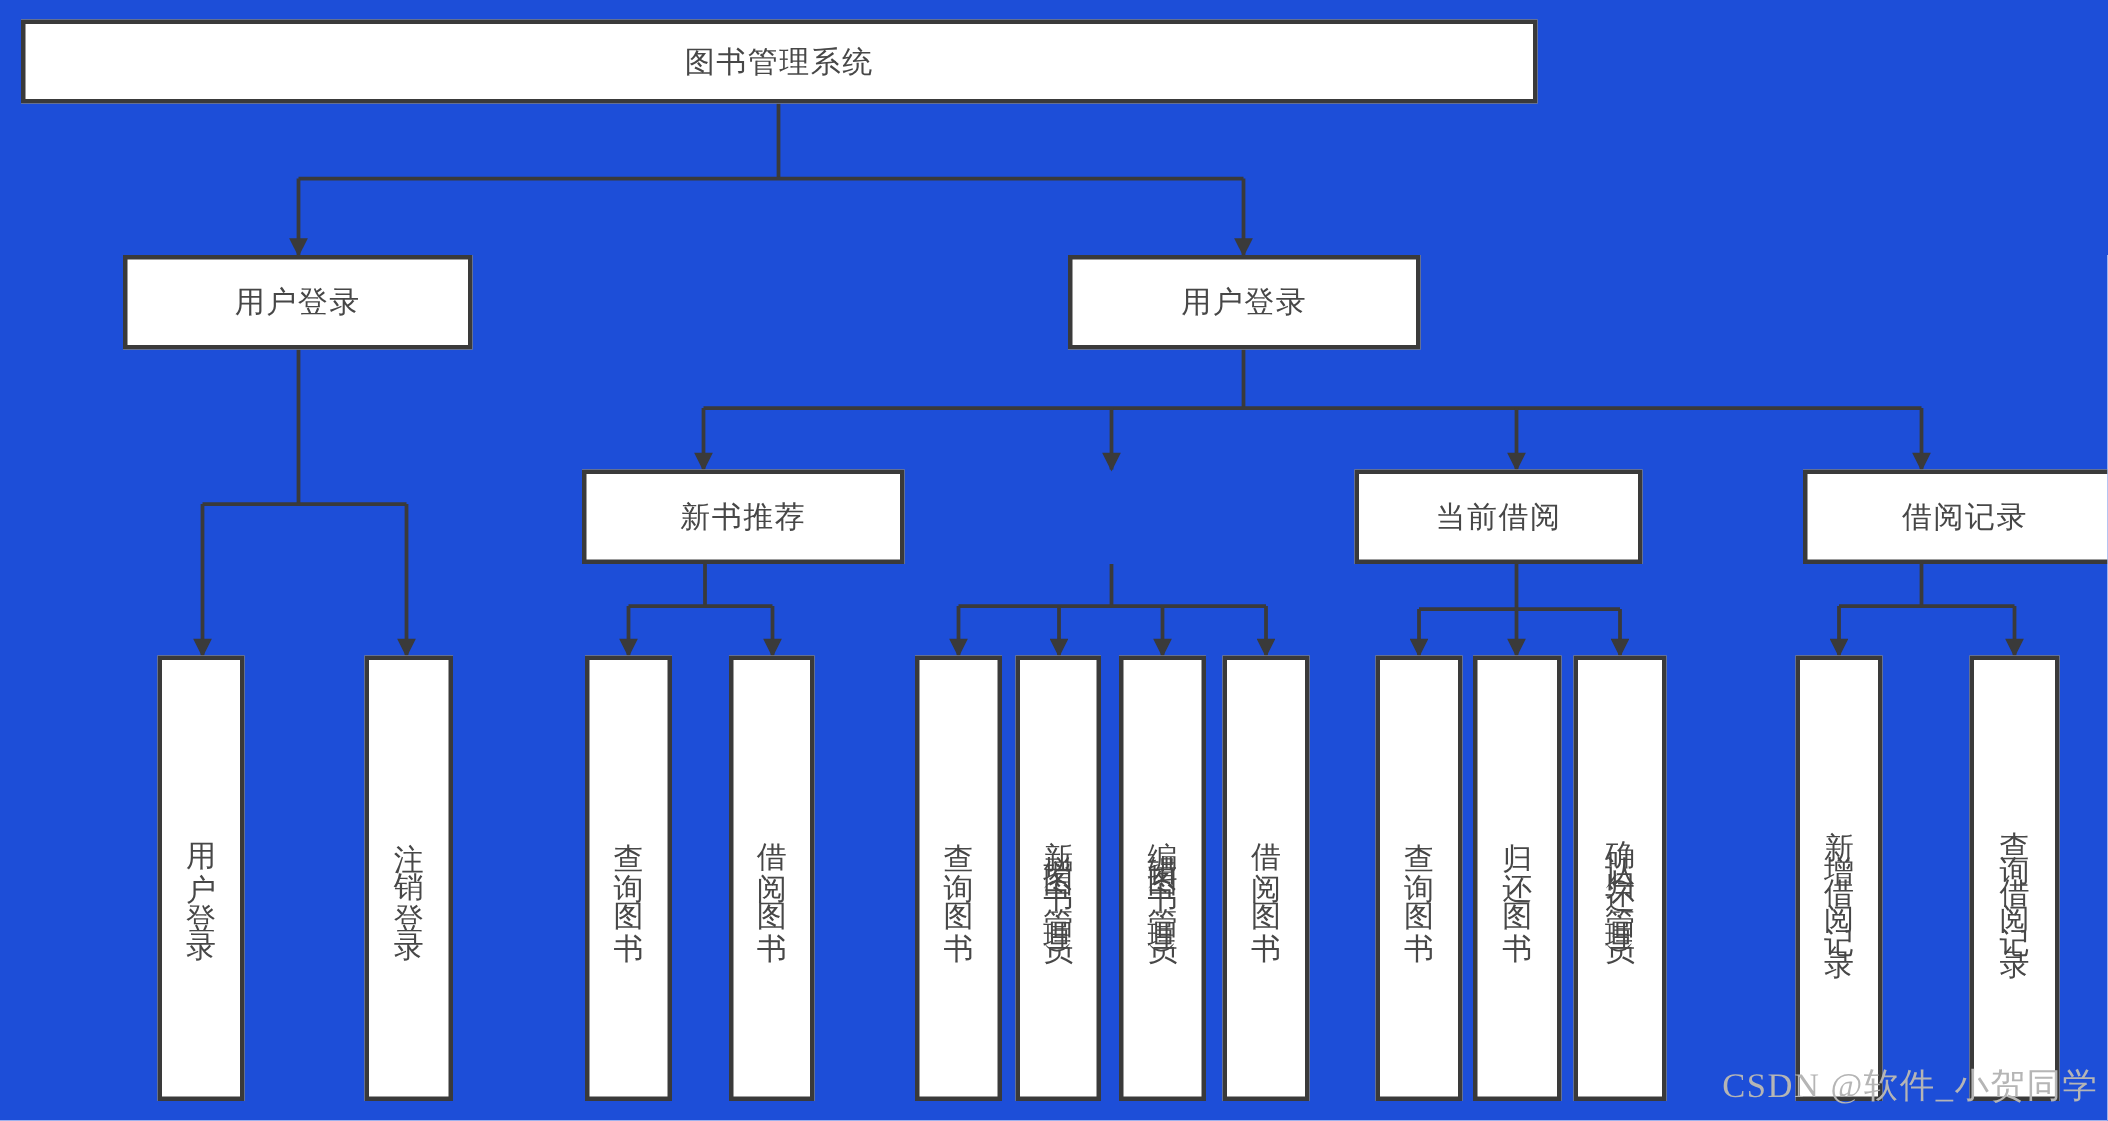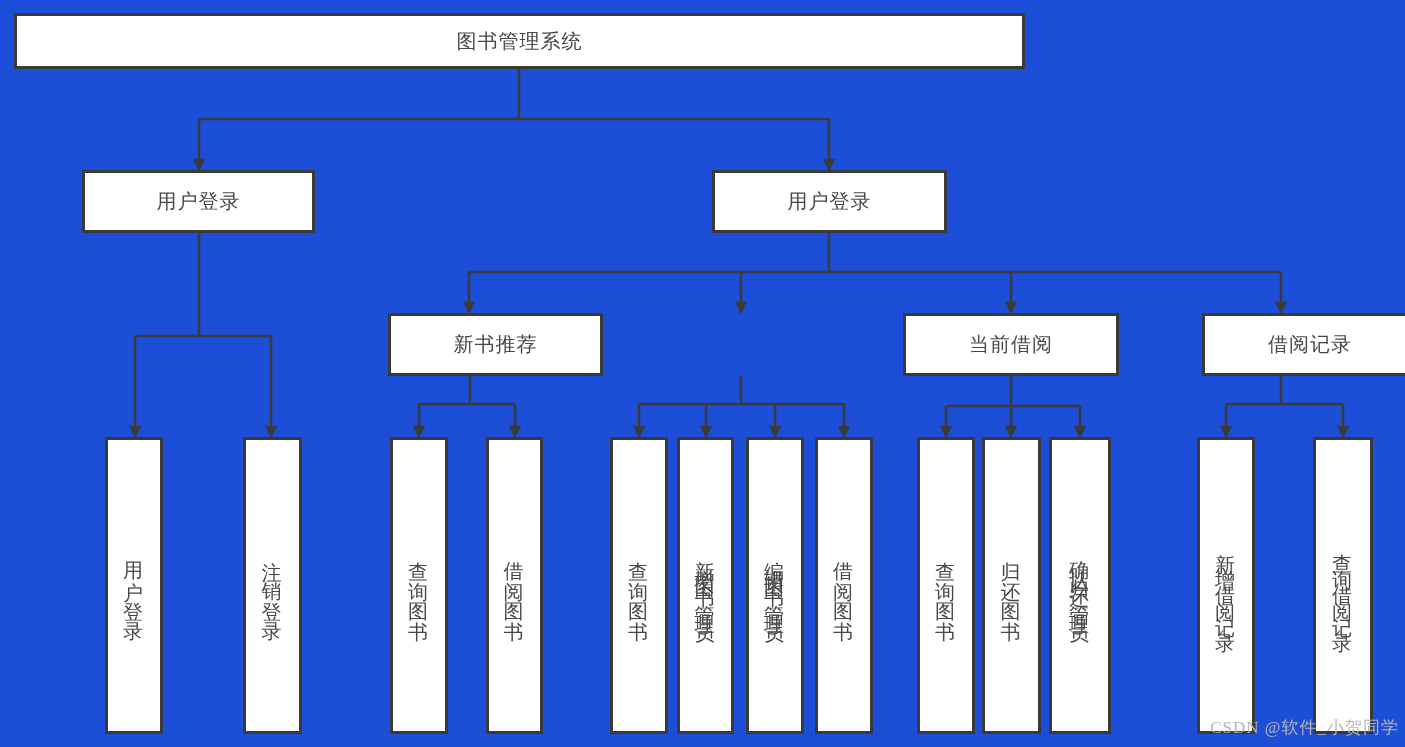--- a/index.html
+++ b/index.html
@@ -45,21 +45,21 @@
     color: #474747;
     letter-spacing: 20px;
     z-index: 1;
   }
   .vbox.six  { letter-spacing: 16px; }
   .vbox.long { letter-spacing: 9px; }
   .watermark {
     position: absolute;
     right: 6px;
     bottom: 8px;
-    font-size: 17px;
+    font-size: 23px;
     color: #b5b5b5;
     letter-spacing: 1px;
     z-index: 2;
     white-space: nowrap;
   }
 </style>
 </head>
 <body>
 
 <div class="canvas">
@@ -113,21 +113,21 @@
       <path d="M1343,404 V437" marker-end="url(#arw)"></path>
     </g>
   </svg>
 
   <div class="hbox" style="left:14px; top:13px; width:1011px; height:56px;">图书管理系统</div>
 
   <div class="hbox" style="left:82px; top:170px; width:233px; height:63px;">用户登录</div>
   <div class="hbox" style="left:712px; top:170px; width:235px; height:63px;">用户登录</div>
 
   <div class="hbox" style="left:363px; top:313px; width:215px; height:63px;margin-left:25px;">新书推荐</div>
-  <div class="hbox" style="left:903px; top:313px; width:216px; height:63px;">当前借阅</div>
+  <div class="hbox" style="left:903px; top:313px; width:192px; height:63px;">当前借阅</div>
   <div class="hbox" style="left:1202px; top:313px; width:216px; height:63px;">借阅记录</div>
 
   <div class="vbox" style="left:105px; width:58px;">用户登录</div>
   <div class="vbox" style="left:243px; width:59px;">注销登录</div>
 
   <div class="vbox" style="left:390px; width:58px;">查询图书</div>
   <div class="vbox" style="left:486px; width:57px;">借阅图书</div>
 
   <div class="vbox" style="left:610px; width:58px;">查询图书</div>
   <div class="vbox long" style="left:677px; width:57px;">新增图书（管理员）</div>

